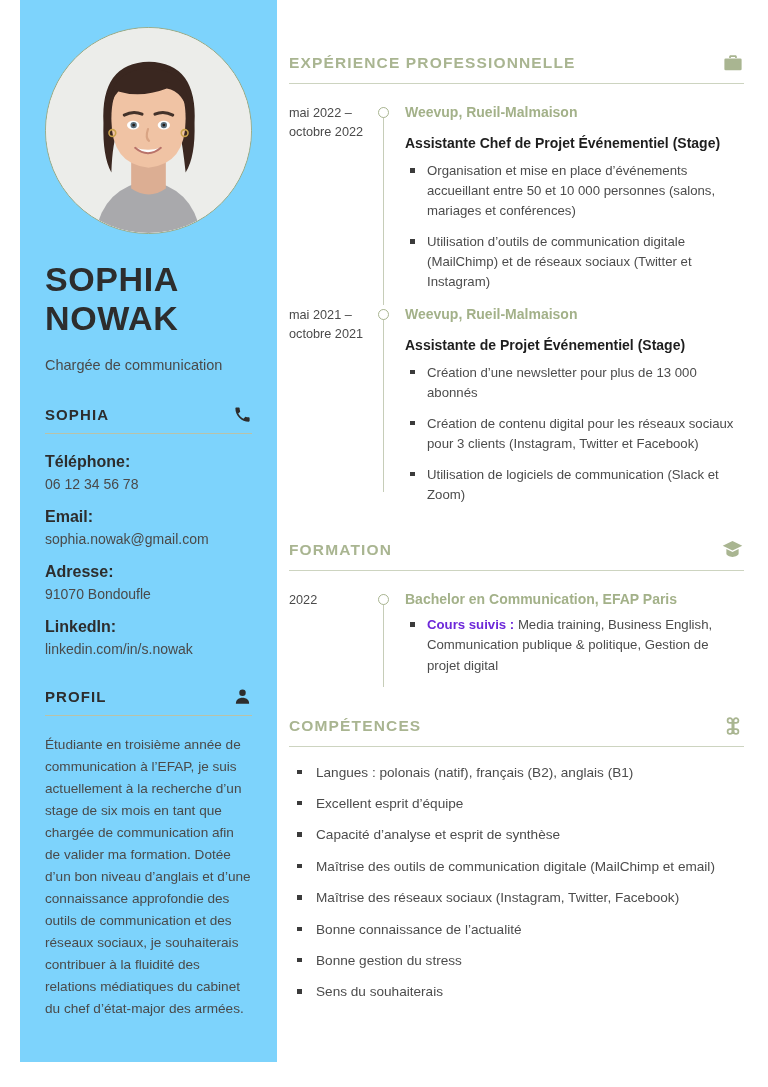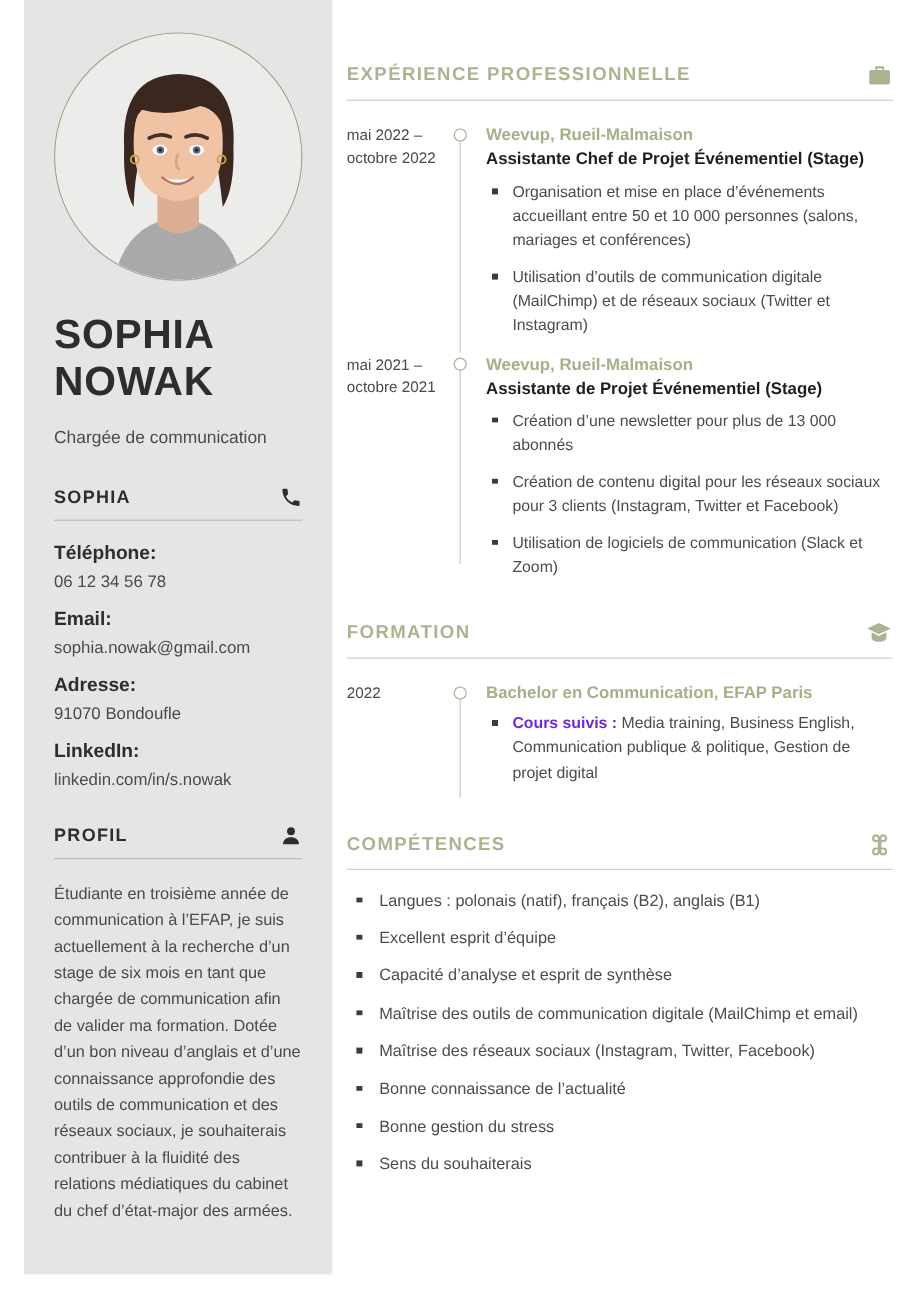--- a/index.html
+++ b/index.html
@@ -7,21 +7,21 @@
     width: 768px; height: 1087px;
     background: #ffffff;
     font-family: "Liberation Sans", sans-serif;
     -webkit-font-smoothing: antialiased;
   }
   .page { position: relative; width: 768px; height: 1087px; background:#fff; }
 
   
   .sidebar {
     position: absolute; left: 20px; top: 0; width: 257px; height: 1062px;
-    background: #e5e5e5;
+    background: #7dd3fc;
     padding: 27px 25px 0 25px;
   }
   .photo-wrap { width: 207px; height: 207px; margin: 0 auto; }
   .photo {
     width: 207px; height: 207px; border-radius: 50%;
     border: 1px solid #9aab87;
     background: #eceee9;
     overflow: hidden; position: relative;
   }
   .photo svg { display:block; width:100%; height:100%; }
@@ -78,21 +78,21 @@
     width: 11px; height: 11px; border-radius: 50%;
     border: 1.3px solid #a9b591; background: #fff; z-index: 2;
   }
   .tl-line {
     position: absolute; left: 8px; top: 5px; bottom: -1px;
     width: 1.3px; background: #c6cdb8;
   }
   .tl-body { flex: 1; padding-left: 6px; }
 
   .org { font-size: 14px; font-weight: 700; color: #a3b189; line-height: 1.45; }
-  .role { font-size: 14px; font-weight: 700; color: #1e1e1e; line-height: 1.42; margin-top: 1px; }
+  .role { font-size: 14px; font-weight: 700; color: #1e1e1e; line-height: 1.42; margin-top: 12px; }
 
   ul.blist { list-style: none; margin-top: 7px; }
   ul.blist li {
     position: relative; padding-left: 22px; margin-bottom: 11px;
     font-size: 13.2px; line-height: 1.52; color: #4c4c4c;
   }
   ul.blist li:before {
     content: ""; position: absolute; left: 5px; top: 7px;
     width: 4.5px; height: 4.5px; background: #3b3b3b;
   }

